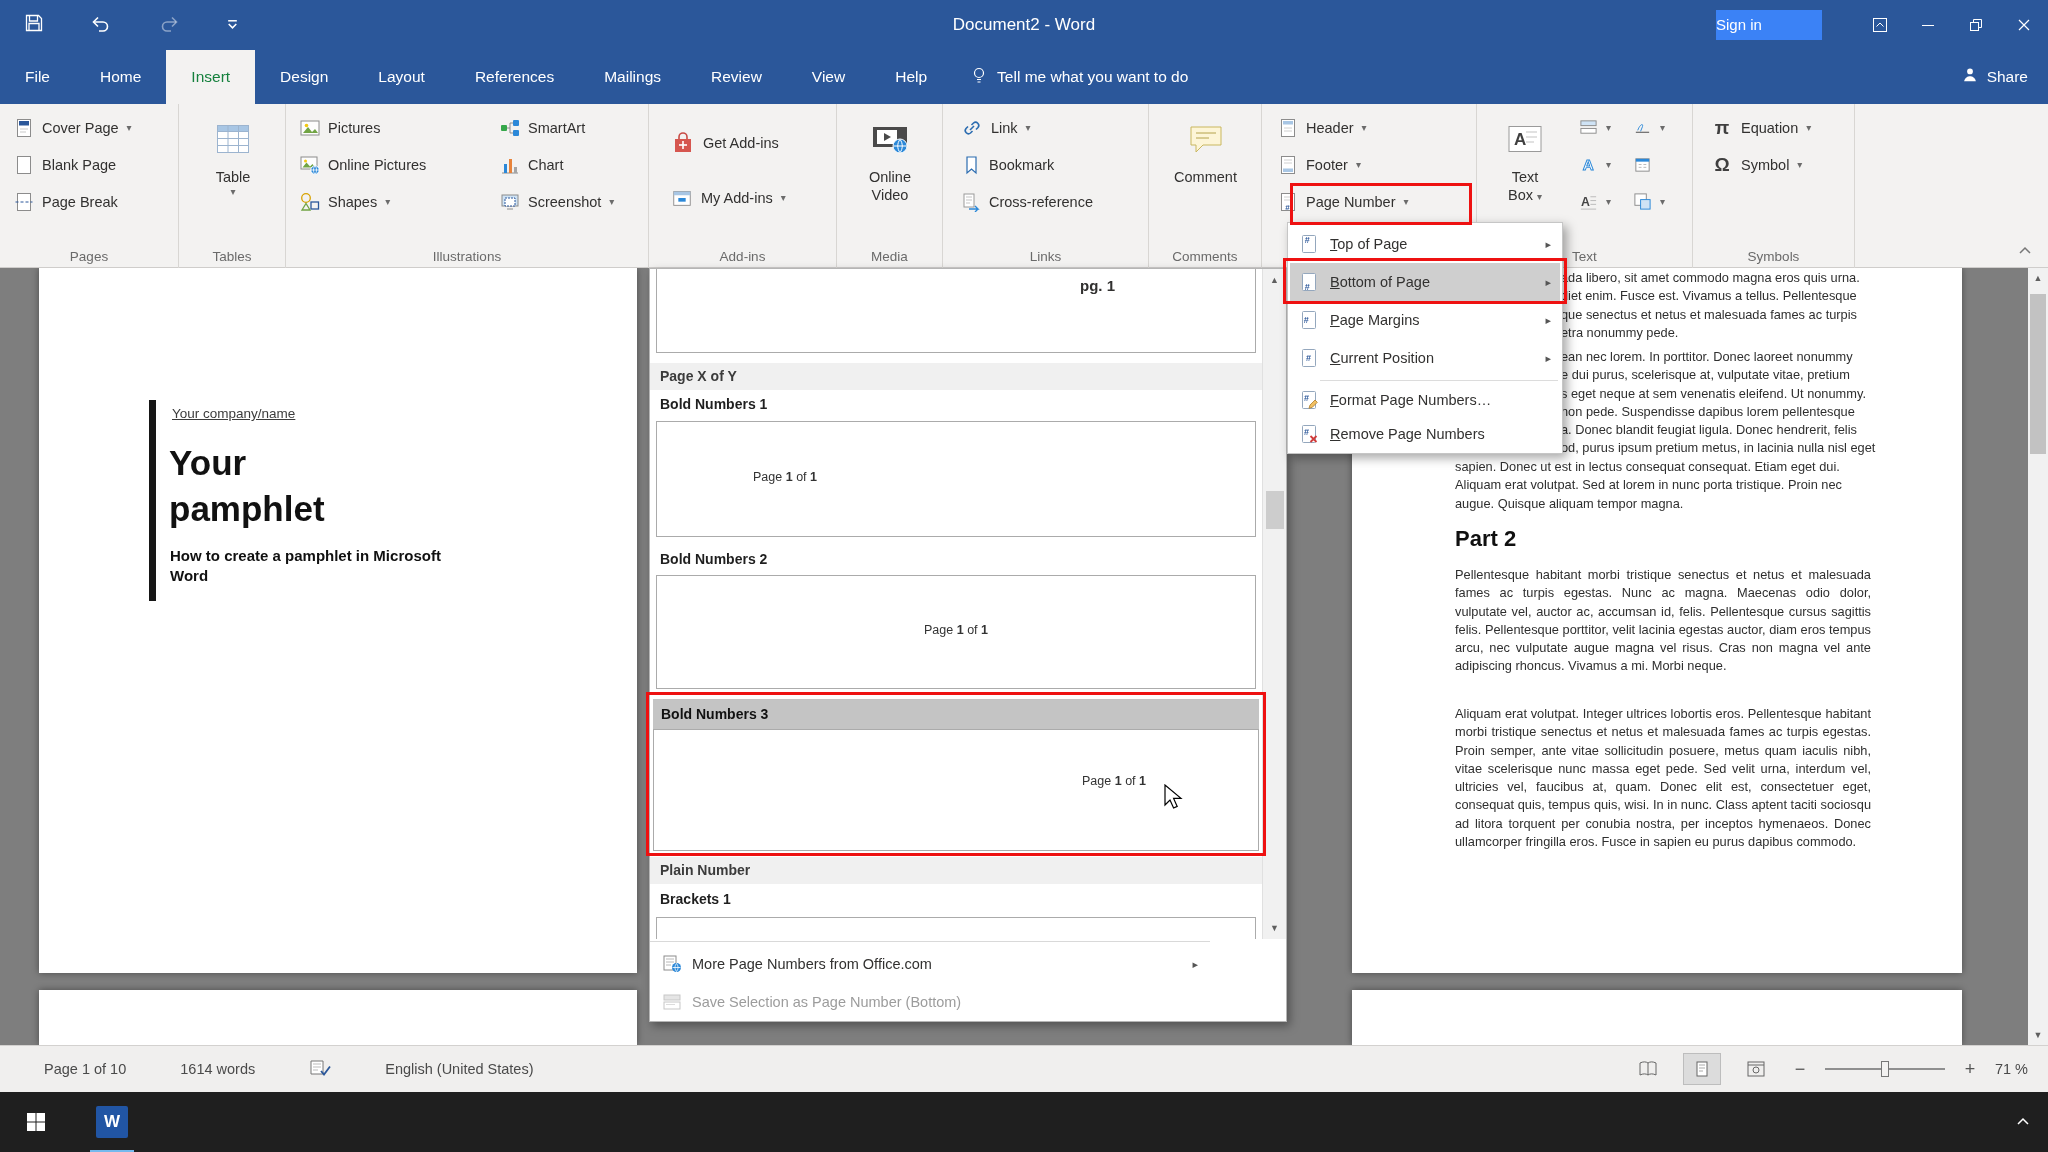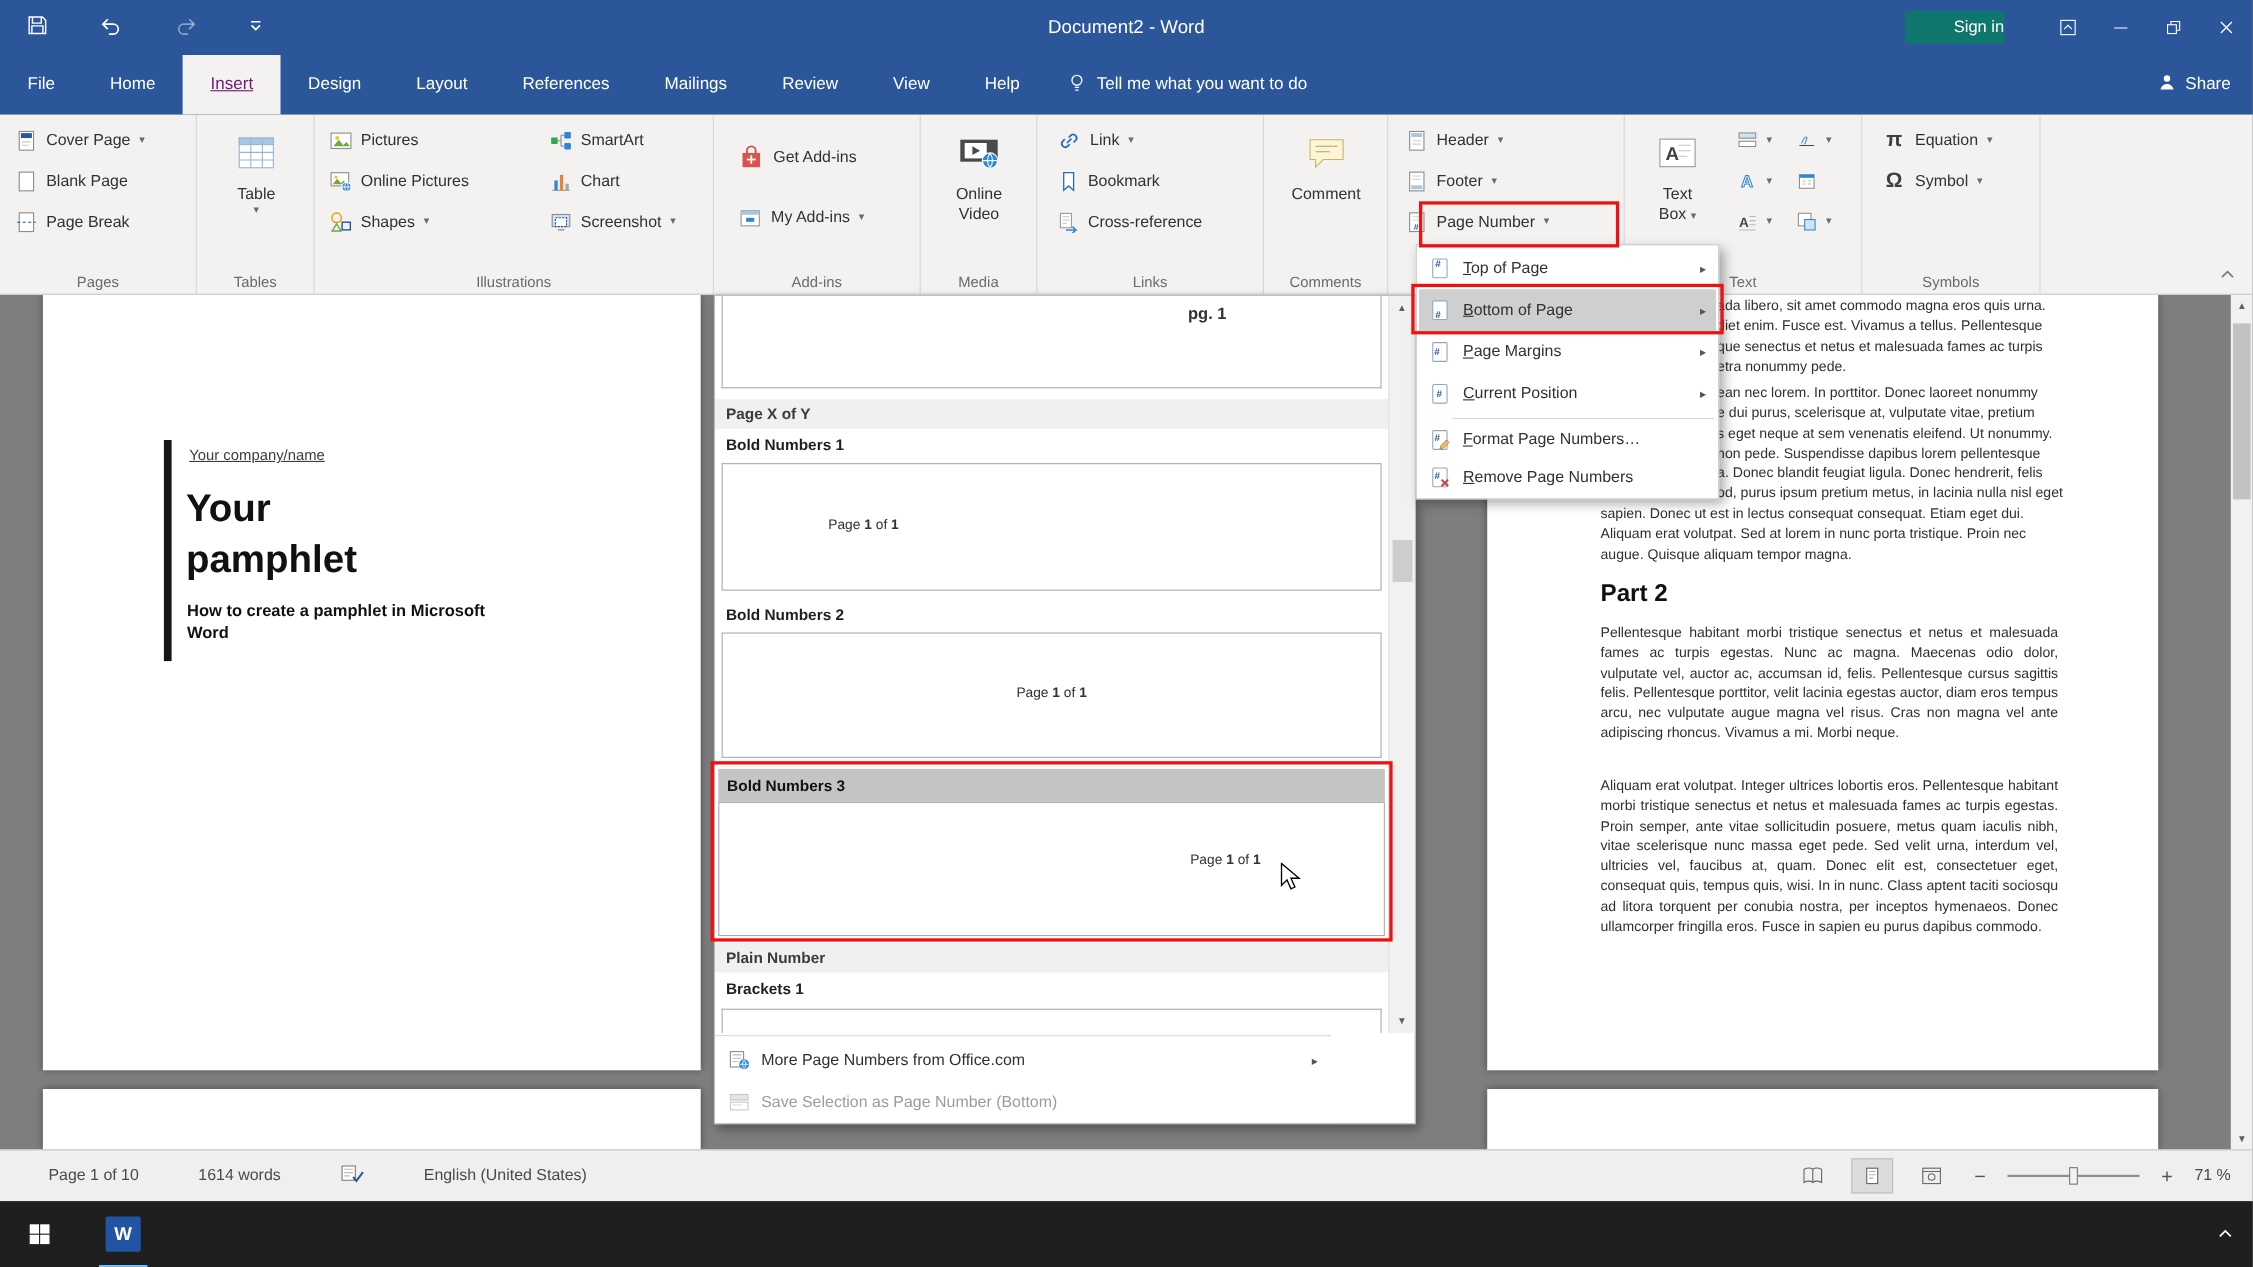--- a/index.html
+++ b/index.html
@@ -5,30 +5,30 @@
   * { box-sizing:border-box; margin:0; padding:0; }
   html,body { width:2048px; height:1152px; }
   body { position:relative; overflow:hidden; background:#7e7e7e;
          font-family:"Liberation Sans","DejaVu Sans",sans-serif; color:#323130; }
   .abs { position:absolute; }
 
   
   .titlebar { position:absolute; top:0; left:0; width:100%; height:50px; background:#2b579a; color:#fff; z-index:20; }
   .qat { position:absolute; left:24px; top:0; height:50px; display:flex; align-items:center; gap:46px; }
   .title-text { position:absolute; left:0; width:100%; text-align:center; line-height:50px; font-size:17px; }
-  .signin { position:absolute; right:226px; top:10px; width:90px; height:30px; background:#0f766e; color:#fff;
-            font-size:15px; text-align:right; line-height:30px; }
+  .signin { position:absolute; right:226px; top:10px; width:106px; height:30px; background:#3b82f6; color:#fff;
+            font-size:15px; text-align:left; line-height:30px; }
   .winctl { position:absolute; right:0; top:0; height:50px; display:flex; }
   .winctl .wbtn { width:48px; height:50px; display:flex; align-items:center; justify-content:center; }
 
   
   .tabsrow { position:absolute; top:50px; left:0; width:100%; height:54px; background:#2b579a; display:flex;
              align-items:stretch; color:#fff; font-size:15.5px; z-index:19; }
   .tab { padding:0 25px; line-height:54px; }
-  .tab.active { background:#f3f2f1; color:#701a75;text-decoration:underline; }
+  .tab.active { background:#f3f2f1; color:#15803d; }
   .tellme { display:flex; align-items:center; gap:9px; margin-left:18px; }
   .share { position:absolute; right:20px; top:0; height:54px; display:flex; align-items:center; gap:8px; }
 
   
   .ribbon { position:absolute; top:104px; left:0; width:100%; height:164px; background:#f3f2f1;
             border-bottom:1px solid #cfcdcb; z-index:18; }
   .grp { position:absolute; top:0; height:164px; border-right:1px solid #d8d6d3; }
   .grp-label { position:absolute; bottom:4px; left:0; width:100%; text-align:center; font-size:13.5px; color:#6a6a6a; }
   .rowcol { position:absolute; top:5px; display:flex; flex-direction:column; }
   .sb { display:flex; align-items:center; gap:8px; height:37px; padding:0 8px; font-size:14.5px; white-space:nowrap; }

